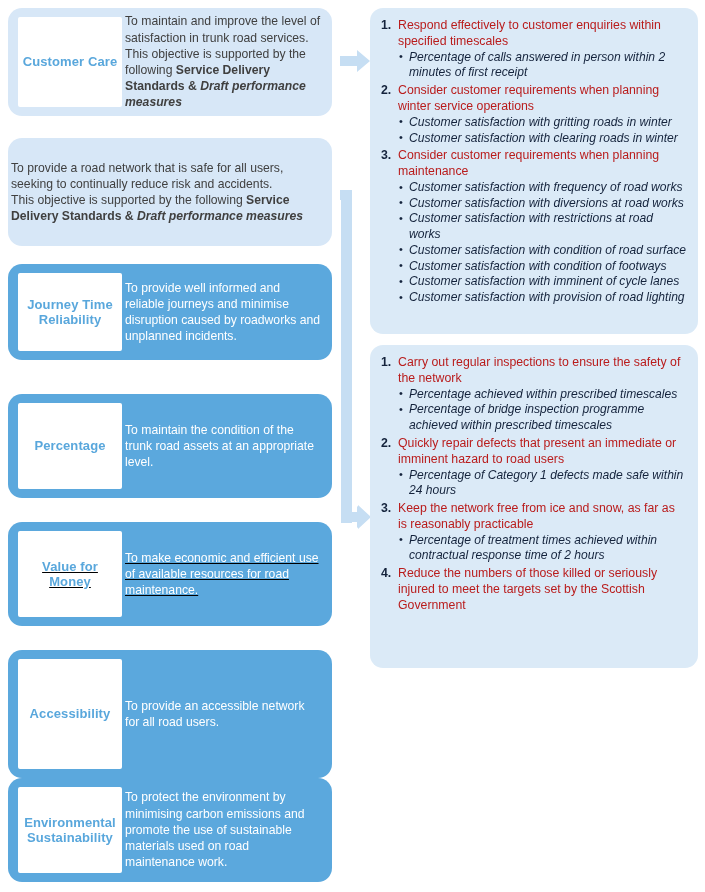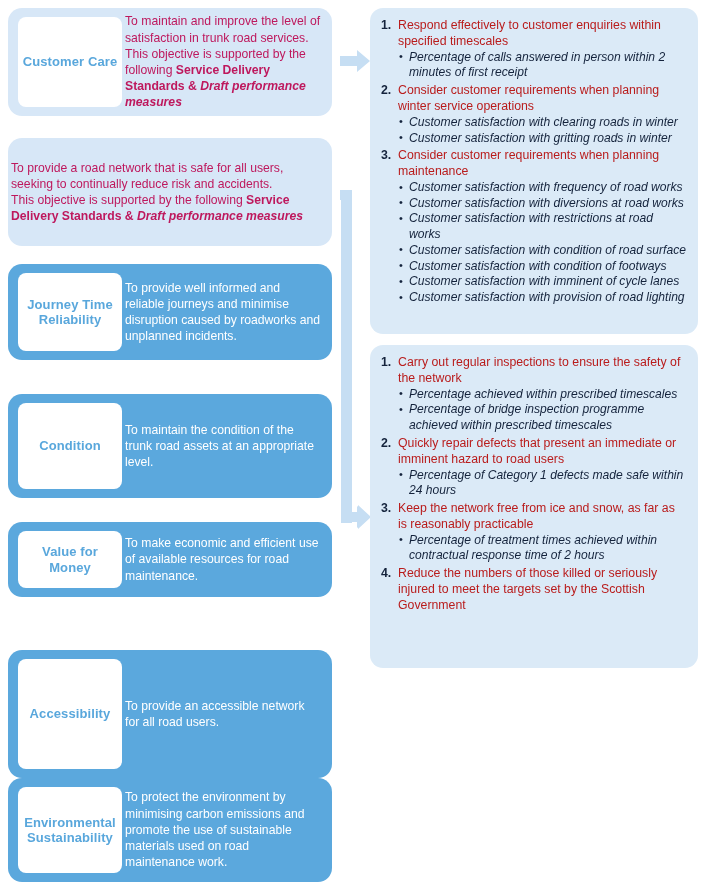--- a/index.html
+++ b/index.html
@@ -33,21 +33,21 @@
     display: flex;
     align-items: stretch;
   }
   .objective-card.tint-light { background: #d7e7f7; }
   .objective-card.tint-solid { background: #5ba8dd; }
 
   .objective-label-box {
     flex: 0 0 104px;
     margin: 9px 0 9px 10px;
     background: #ffffff;
-    border-radius: 8px;
+    border-radius: 2px;
     display: flex;
     align-items: center;
     justify-content: center;
     text-align: center;
     box-sizing: border-box;
     padding: 2px 3px;
   }
   .objective-label {
     font-size: 13px;
     font-weight: bold;
@@ -58,21 +58,21 @@
   .objective-desc {
     flex: 1 1 auto;
     padding: 0 10px 0 3px;
     display: flex;
     align-items: center;
     box-sizing: border-box;
   }
   .objective-desc-text {
     font-size: 12.2px;
     line-height: 1.33;
-    color: #be185d;
+    color: #404040;
   }
   .tint-solid .objective-desc-text { color: #ffffff; }
 
   .objective-desc-text b { font-weight: bold; }
   .objective-desc-text i { font-style: italic; }
 
   
   #connectors {
     position: absolute;
     left: 0; top: 0;
@@ -179,28 +179,28 @@
     <div class="objective-label-box">
       <span class="objective-label">Journey Time Reliability</span>
     </div>
     <div class="objective-desc">
       <span class="objective-desc-text">To provide well informed and reliable journeys and minimise disruption caused by roadworks and unplanned incidents.</span>
     </div>
   </div>
 
   <div class="objective-card tint-solid" style="top:394px;height:104px;">
     <div class="objective-label-box">
-      <span class="objective-label">Condition</span>
+      <span class="objective-label">Percentage</span>
     </div>
     <div class="objective-desc">
       <span class="objective-desc-text">To maintain the condition of the trunk road assets at an appropriate level.</span>
     </div>
   </div>
 
-  <div class="objective-card tint-solid" style="top:522px;height:75px;">
+  <div class="objective-card tint-solid" style="top:522px;height:104px;text-decoration:underline;">
     <div class="objective-label-box">
       <span class="objective-label">Value for Money</span>
     </div>
     <div class="objective-desc">
       <span class="objective-desc-text">To make economic and efficient use of available resources for road maintenance.</span>
     </div>
   </div>
 
   <div class="objective-card tint-solid" style="top:650px;height:128px;">
     <div class="objective-label-box">
@@ -230,22 +230,22 @@
       <span class="measure-title">Respond effectively to customer enquiries within specified timescales</span>
       <ul class="measure-bullets">
         <li>Percentage of calls answered in person within 2 minutes of first receipt</li>
       </ul>
     </li>
 
     <li class="measure-item">
       <span class="measure-number">2.</span>
       <span class="measure-title">Consider customer requirements when planning winter service operations</span>
       <ul class="measure-bullets">
+        <li>Customer satisfaction with gritting roads in winter</li>
         <li>Customer satisfaction with clearing roads in winter</li>
-        <li>Customer satisfaction with gritting roads in winter</li>
       </ul>
     </li>
 
     <li class="measure-item">
       <span class="measure-number">3.</span>
       <span class="measure-title">Consider customer requirements when planning maintenance</span>
       <ul class="measure-bullets">
         <li>Customer satisfaction with frequency of road works</li>
         <li>Customer satisfaction with diversions at road works</li>
         <li>Customer satisfaction with restrictions at road works</li>

